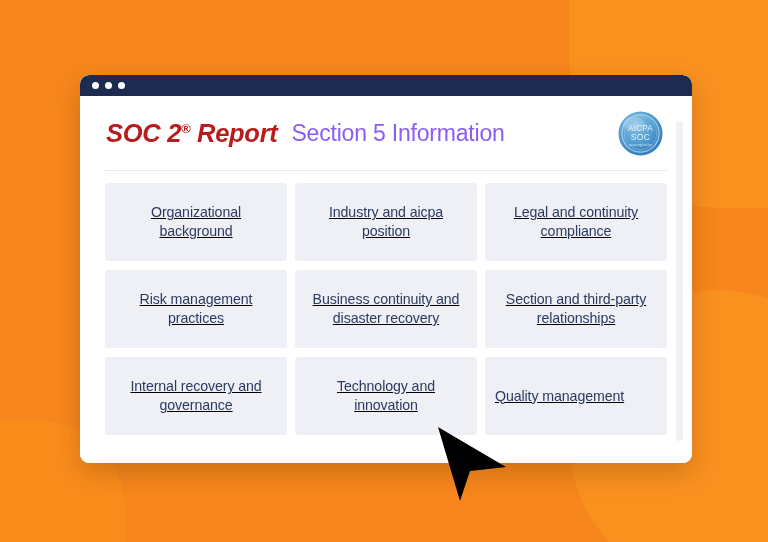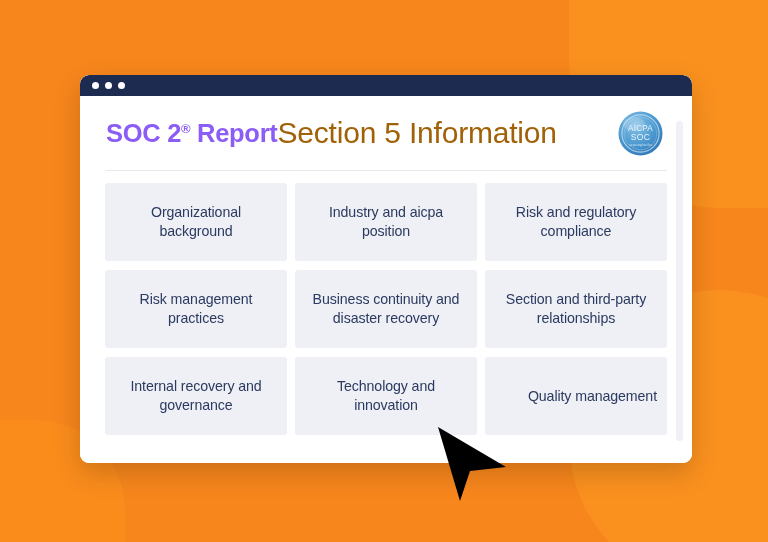--- a/index.html
+++ b/index.html
@@ -44,44 +44,44 @@
     position:relative;height:367px;background:#ffffff;
     padding:0 25px 0 25px;box-sizing:border-box;
   }
 
   
   .header{
     display:flex;align-items:center;
     height:74px;padding-left:1px;
   }
   .title-main{
-    font-size:25.5px;font-weight:bold;color:#8b5cf6;
-    letter-spacing:-0.3px;white-space:nowrap;
+    font-size:25.5px;font-weight:bold;color:#b91c1c;
+    letter-spacing:-0.3px;white-space:nowrap;font-style:italic;
   }
   .title-main .reg{font-size:13px;vertical-align:super;font-weight:bold;line-height:0;}
   .title-sub{
-    font-size:30px;color:#a16207;white-space:nowrap;
+    font-size:23px;color:#8b5cf6;margin-left:14px;white-space:nowrap;
     letter-spacing:-0.2px;
   }
   .badge-wrap{margin-left:auto;margin-right:4px;}
   .seal{display:block;}
 
   .divider{
     height:1px;background:#E8E9EF;margin:0 0 12px 0;
   }
 
   
   .grid{
     display:grid;grid-template-columns:repeat(3,1fr);
     gap:9px 8px;
   }
   .card{
     background:#EFF0F5;border-radius:3px;height:78px;
-    display:flex;align-items:center;justify-content:flex-end;
-    text-align:center;padding:4px 10px;box-sizing:border-box;
+    display:flex;align-items:center;justify-content:flex-start;
+    text-align:center;padding:4px 10px;box-sizing:border-box;text-decoration:underline;
   }
   .card-label{
     font-size:14.2px;color:#2B3A60;line-height:1.33;
     letter-spacing:-0.1px;
   }
 
   
   .scrollbar-track{
     position:absolute;right:9px;top:25px;width:7px;height:320px;
     background:#F0F1F5;border-radius:4px;
@@ -137,21 +137,21 @@
     <div class="divider"></div>
 
     <div class="grid">
       <div class="card">
         <span class="card-label">Organizational background</span>
       </div>
       <div class="card">
         <span class="card-label">Industry and aicpa position</span>
       </div>
       <div class="card">
-        <span class="card-label">Risk and regulatory compliance</span>
+        <span class="card-label">Legal and continuity compliance</span>
       </div>
       <div class="card">
         <span class="card-label">Risk management practices</span>
       </div>
       <div class="card">
         <span class="card-label">Business continuity and disaster recovery</span>
       </div>
       <div class="card">
         <span class="card-label">Section and third-party relationships</span>
       </div>

